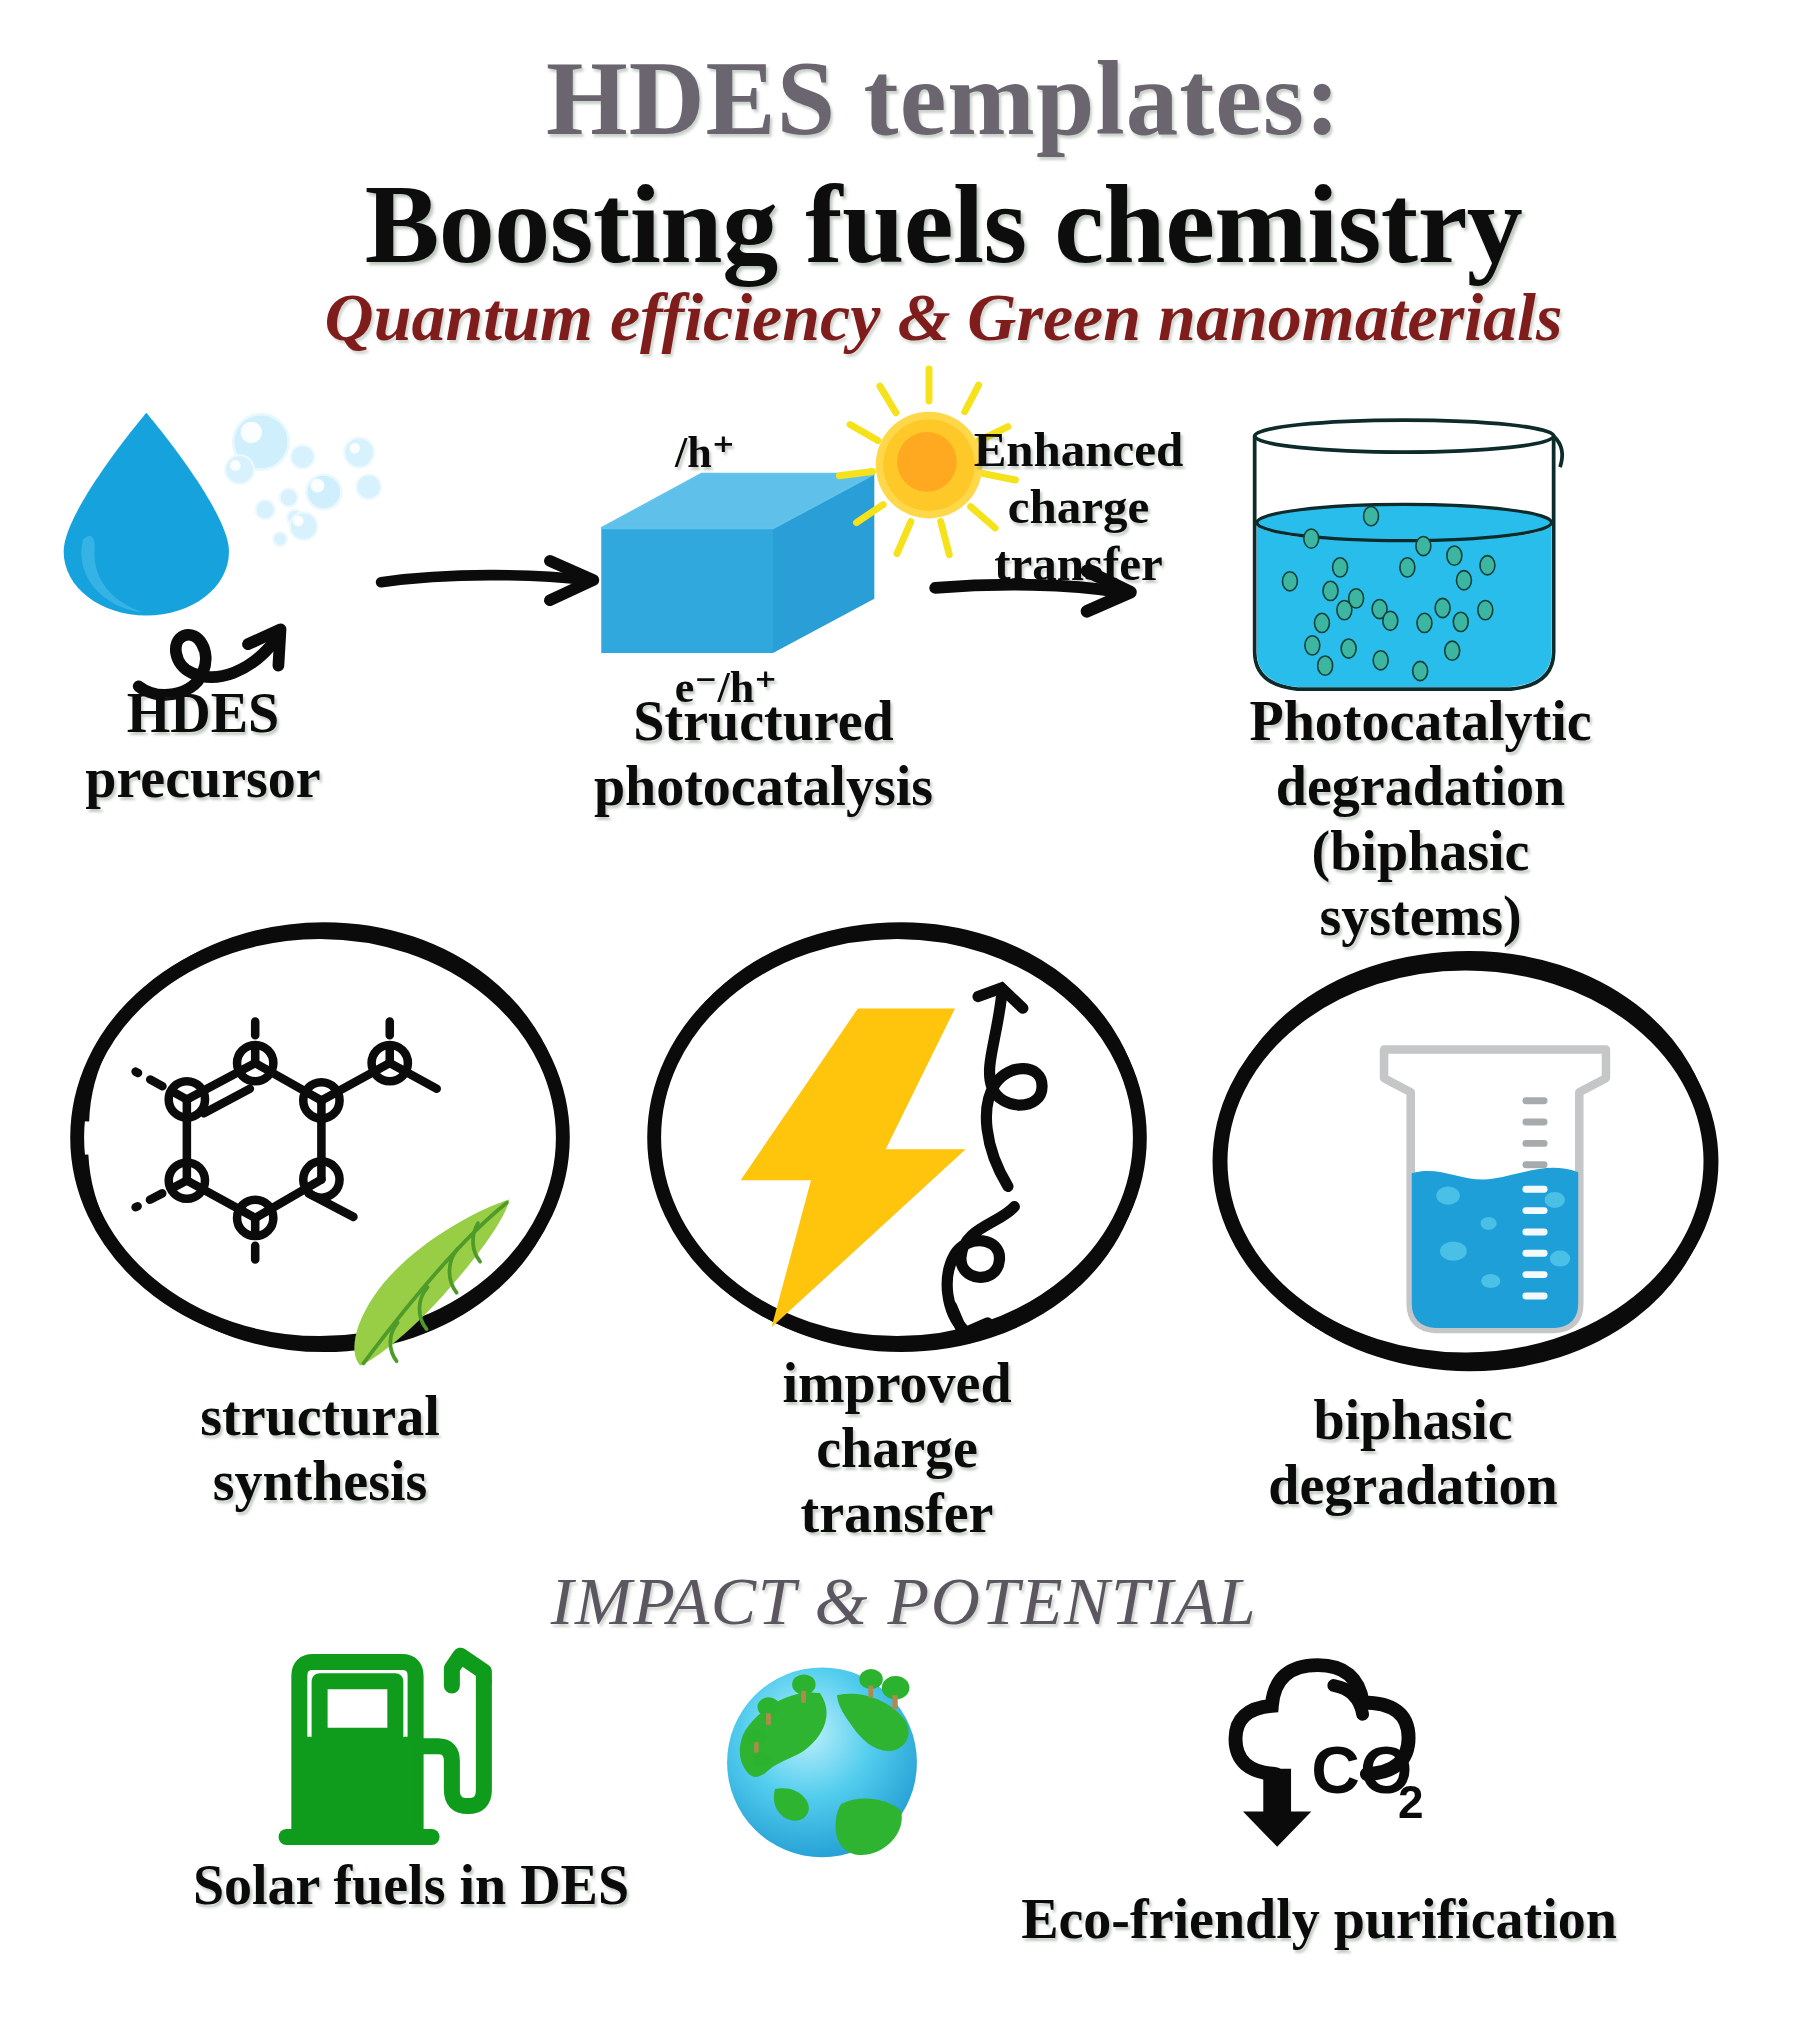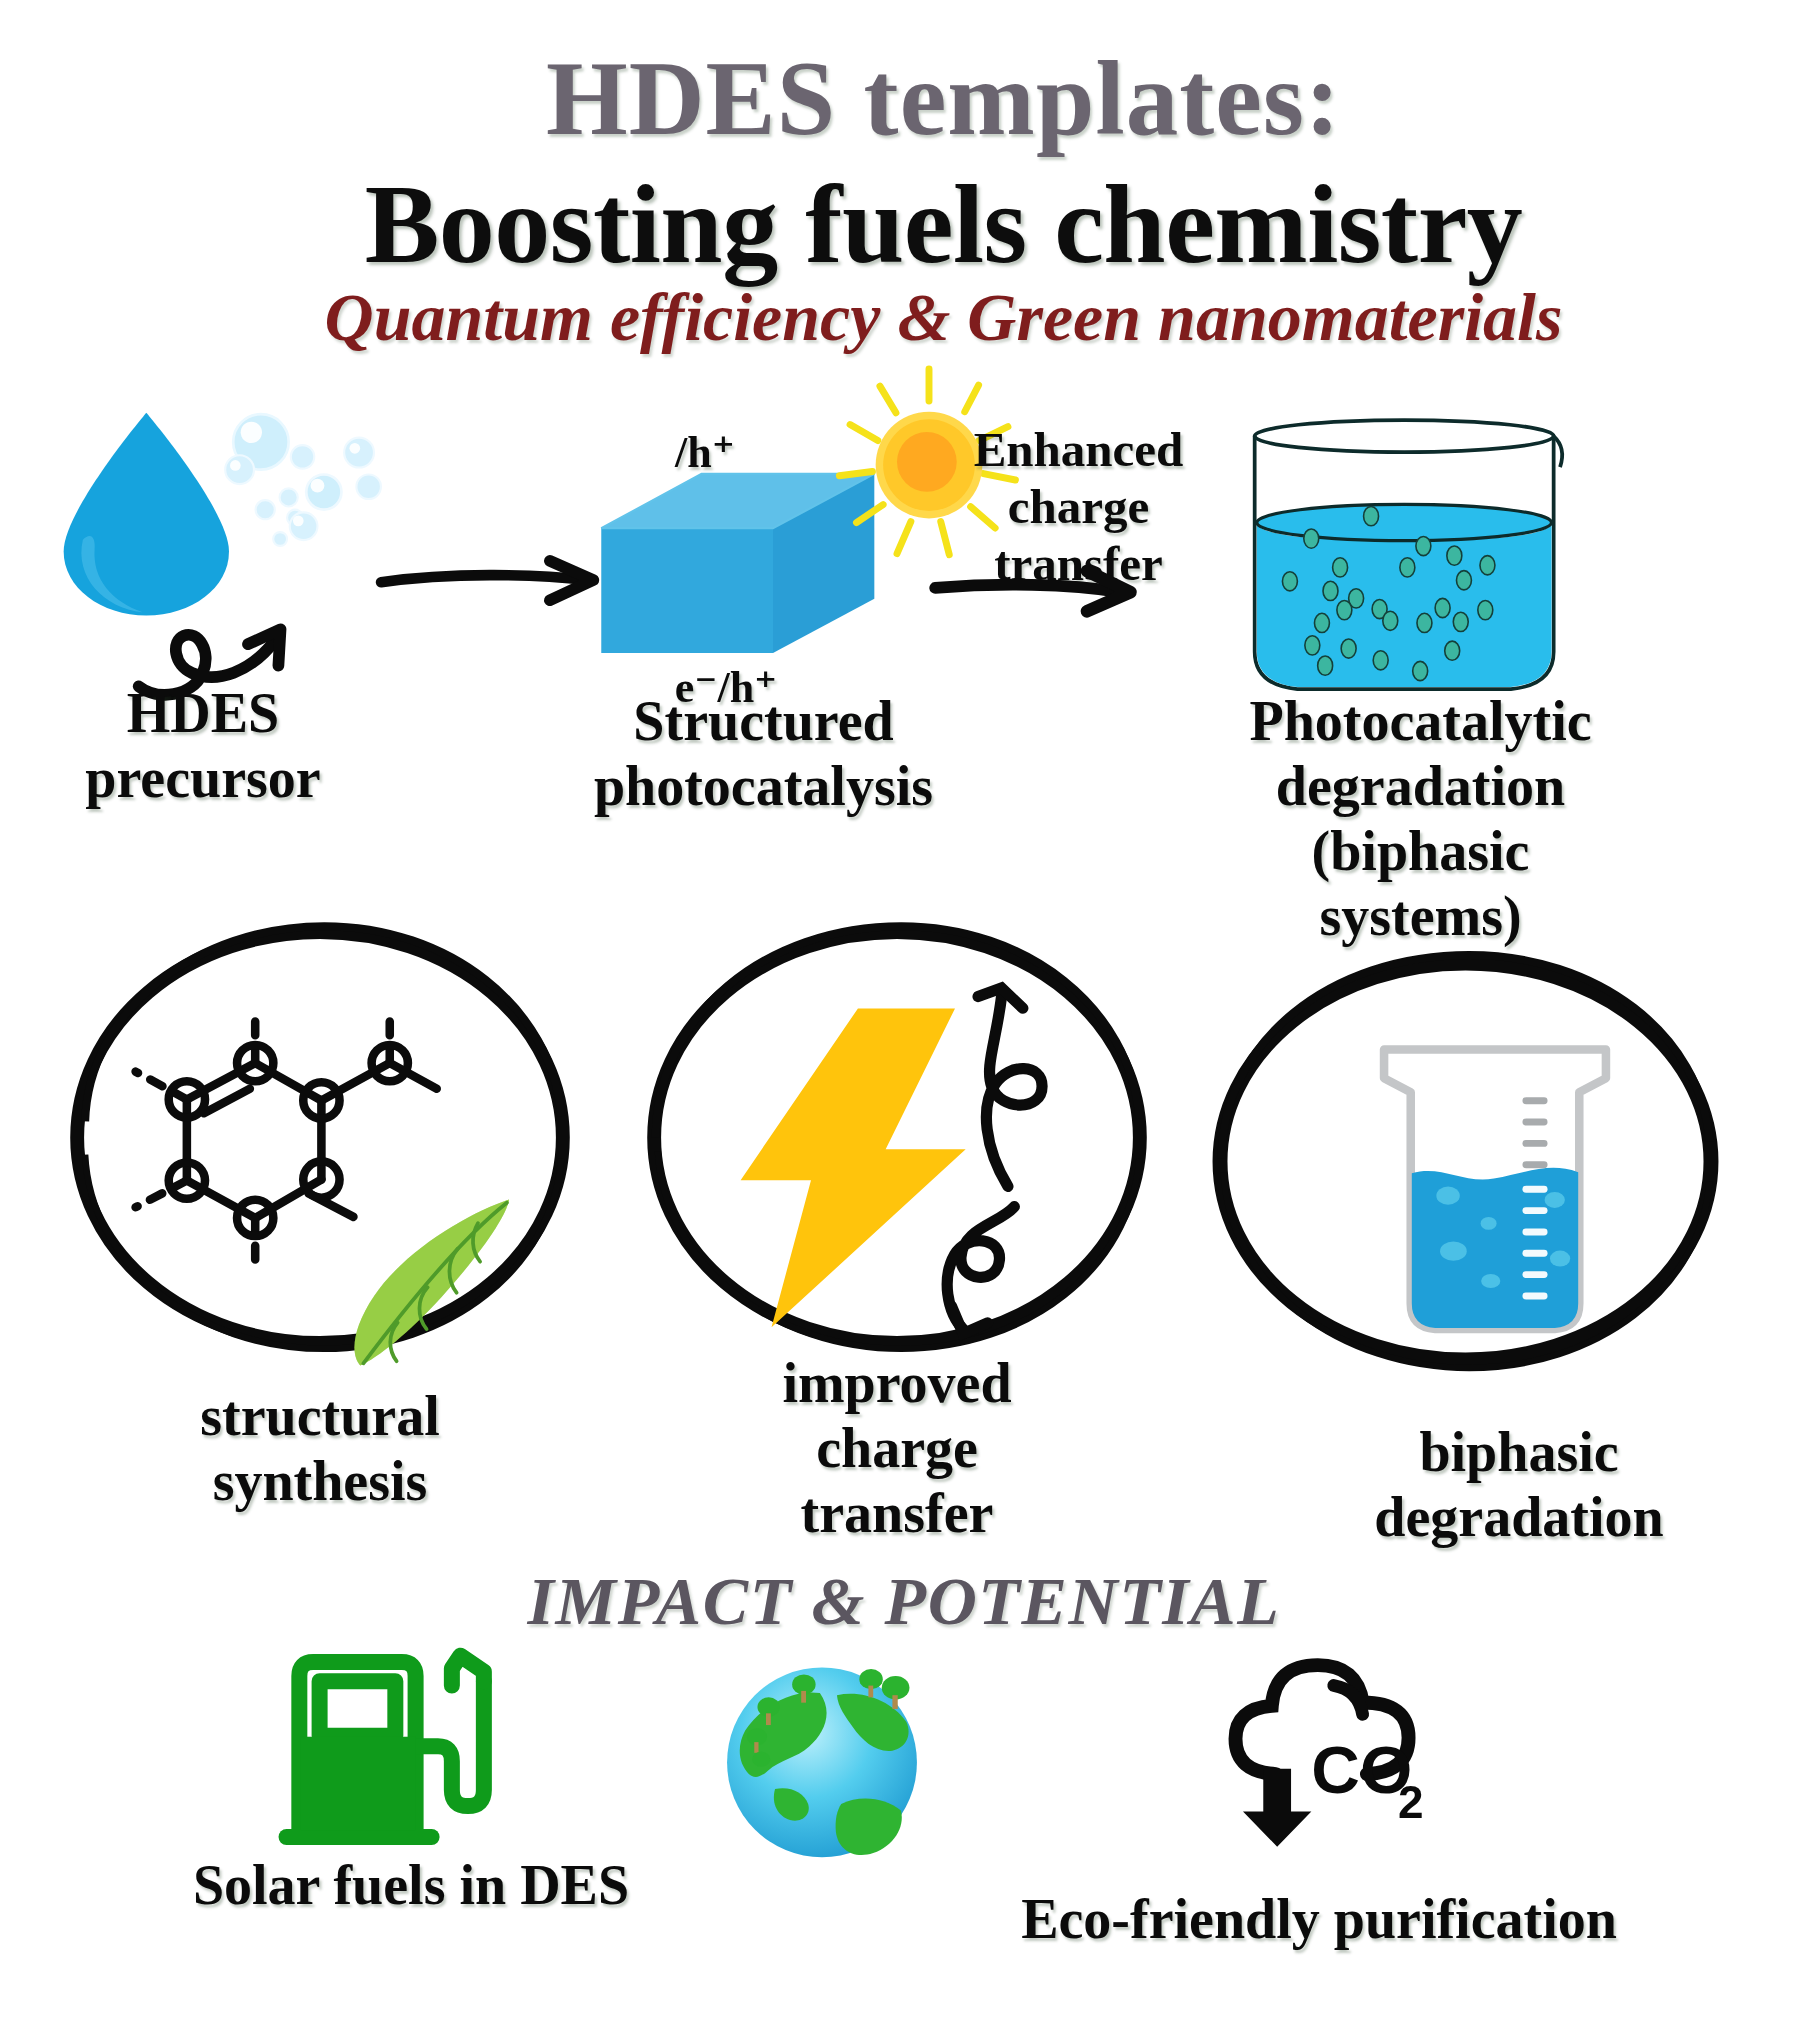--- a/index.html
+++ b/index.html
@@ -70,21 +70,21 @@
     text-shadow: 2.1px 2.7px 2.7px rgba(35,65,35,.28);
   }
   .lbl.big   { font-size: 56px; }
   .lbl.mid   { font-size: 49px; }
   .lbl.sup   { font-size: 44px; }
 
   .sectionhdr {
     position:absolute; width:1808px; left:0; text-align:center;
     top: 1562px;
     color:#5b5660;
-    font-size:68px; font-weight:700; font-style:italic;
+    font-size:68px; font-weight:400; font-style:italic;
     letter-spacing:1.6px;
     text-shadow: 2.1px 2.7px 2.7px rgba(40,70,40,.22);
   }
 
   svg { position:absolute; overflow:visible; }
   .node { position:absolute; }
 </style>
 </head>
 <body>
 
@@ -328,21 +328,21 @@
     <g fill="#4fc3e8" opacity=".92">
       <ellipse cx="172" cy="290" rx="22" ry="17"></ellipse>
       <ellipse cx="248" cy="342" rx="15" ry="12"></ellipse>
       <ellipse cx="372" cy="298" rx="19" ry="15"></ellipse>
       <ellipse cx="182" cy="394" rx="25" ry="18"></ellipse>
       <ellipse cx="382" cy="408" rx="19" ry="15"></ellipse>
       <ellipse cx="252" cy="450" rx="18" ry="13"></ellipse>
     </g>
   </svg>
 
-  <div class="lbl big" style="left:1268px; top:1388px; width:502px; white-space:pre-line;margin-top:32px;">biphasic
+  <div class="lbl big" style="left:1162px; top:1388px; width:502px; white-space:pre-line;">biphasic
 degradation</div>
 
   <div class="sectionhdr">IMPACT &amp; POTENTIAL</div>
 
   <svg class="node" style="left:278px; top:1650px;" width="224" height="198" viewBox="0 0 420 370">
     <g fill="none" stroke="#0f9b1b" stroke-width="30" stroke-linejoin="round" stroke-linecap="round">
       <path d="M40 336 L40 48 Q40 22 66 22 L232 22 Q258 22 258 48 L258 336"></path>
       <rect x="78" y="58" width="142" height="102"></rect>
       <path d="M258 180 L300 180 Q326 180 326 208 L326 262 Q326 292 356 292 Q386 292 386 262 L386 58"></path>
       <path d="M386 58 L386 40 L342 10 L326 34 L326 66"></path>

